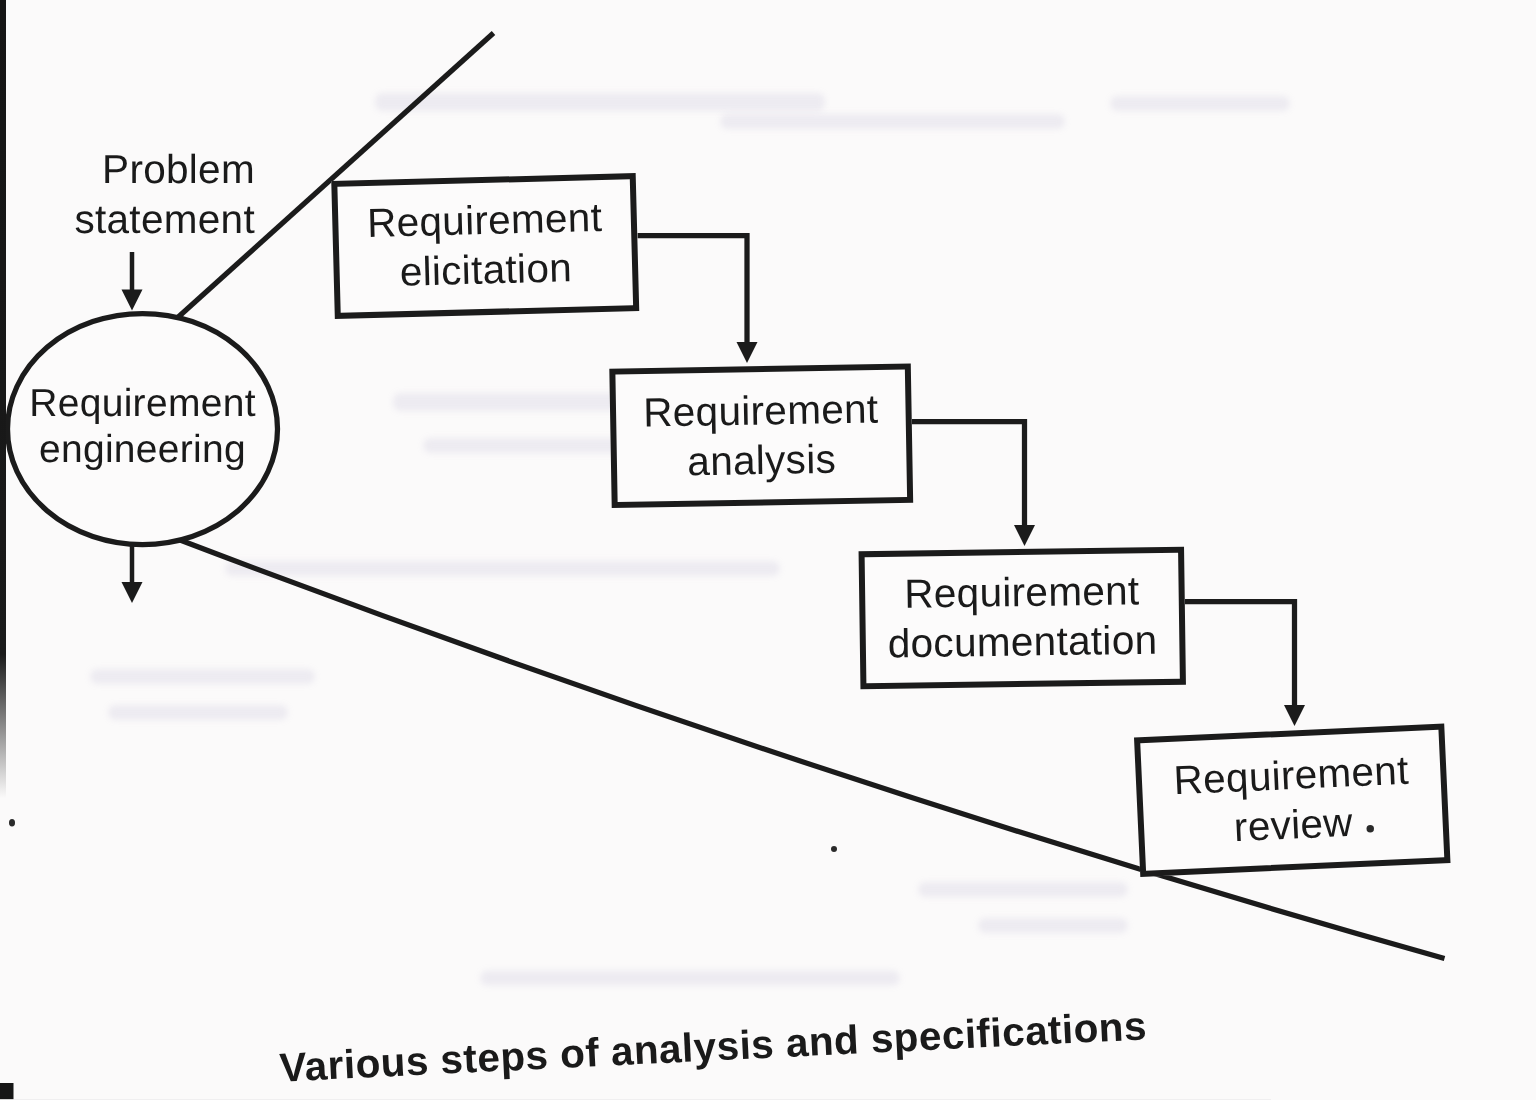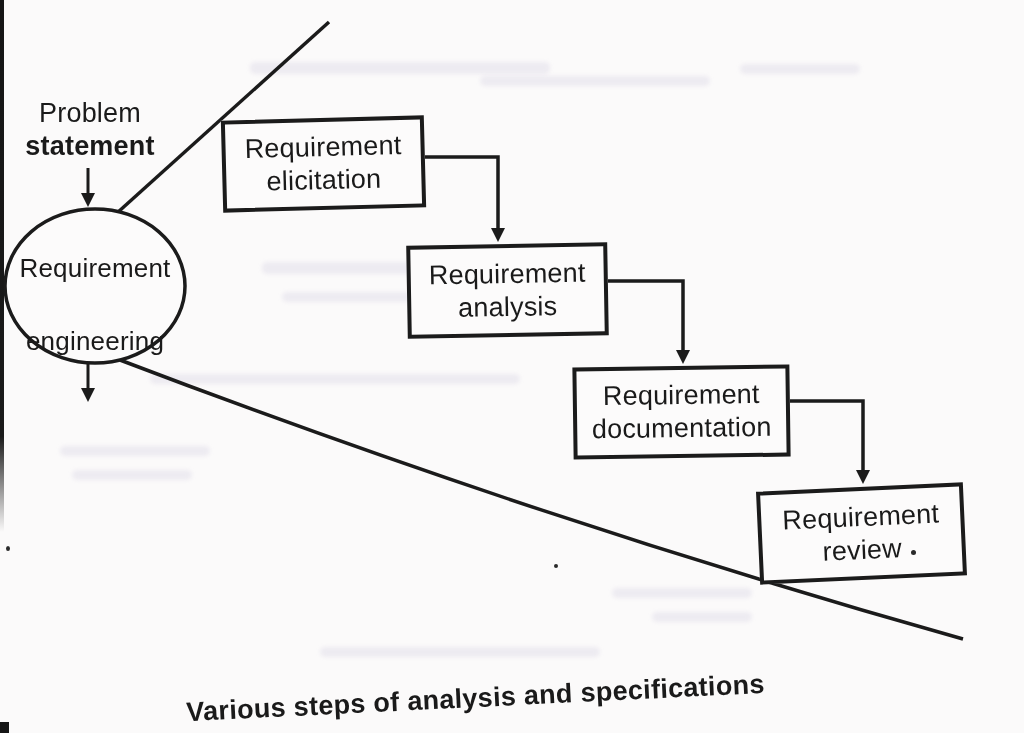--- a/index.html
+++ b/index.html
@@ -91,28 +91,28 @@
     <path d="M425,157 H498 V230" fill="none" stroke="#1b1b1b" stroke-width="3.5"></path>
     <polygon points="491,228 505,228 498,242" fill="#1b1b1b"></polygon>
 
     <path d="M608,281 H683 V352" fill="none" stroke="#1b1b1b" stroke-width="3.5"></path>
     <polygon points="676,350 690,350 683,364" fill="#1b1b1b"></polygon>
 
     <path d="M790,401 H863 V472" fill="none" stroke="#1b1b1b" stroke-width="3.5"></path>
     <polygon points="856,470 870,470 863,484" fill="#1b1b1b"></polygon>
   </svg>
 
-  <div class="label" style="left:10px;top:97px;width:160px;">
+  <div class="label" style="left:10px;top:97px;width:160px;text-align:right;">
     <span style="display:block;">Problem</span>
-    <span style="display:block;font-weight:bold;">statement</span>
+    <span style="display:block;">statement</span>
   </div>
 
   <div class="circle-text" style="left:13px;top:253px;width:164px;">
     <span style="display:block;">Requirement</span>
-    <span style="display:block;margin-top:42px;">engineering</span>
+    <span style="display:block;">engineering</span>
   </div>
 
 
   <div class="step-box" style="left:222px;top:118px;width:203px;height:92px;transform:rotate(-1.5deg);">
     <span style="display:block;">Requirement</span>
     <span style="display:block;">elicitation</span>
   </div>
 
   <div class="step-box" style="left:407px;top:244px;width:201px;height:93px;transform:rotate(-1deg);">
     <span style="display:block;">Requirement</span>

